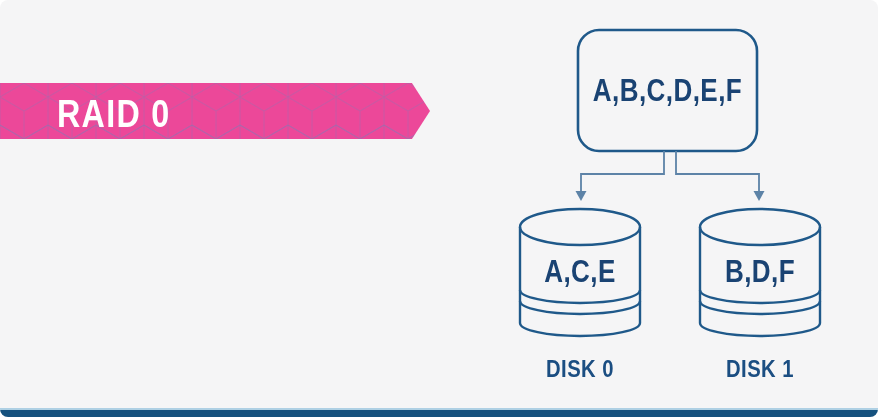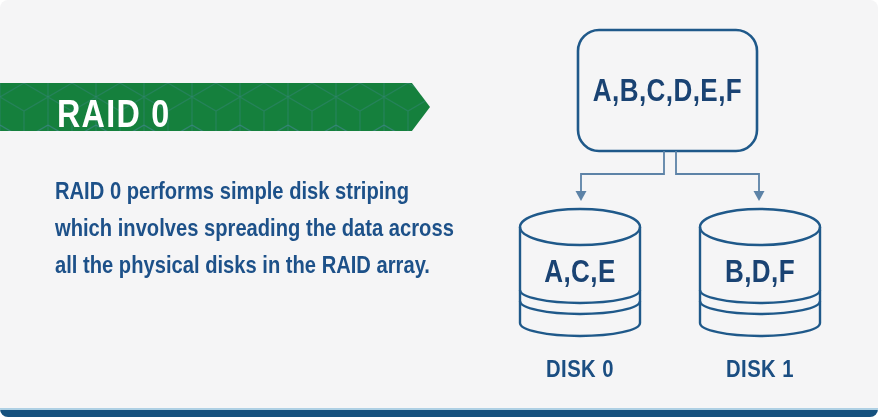--- a/index.html
+++ b/index.html
@@ -1,19 +1,19 @@
 <!DOCTYPE html>
 <html><head>
 <meta charset="utf-8">
 <style>
   html,body{margin:0;padding:0;background:#ffffff;font-family:"Liberation Sans",sans-serif;}
   .stage{position:relative;width:878px;height:417px;background:#f5f5f6;overflow:hidden;border-radius:8px;}
 
   
-  .banner{position:absolute;left:0;top:83px;width:430px;height:48px;background:#15803d;
+  .banner{position:absolute;left:0;top:83px;width:430px;height:56px;background:#ec4899;
           clip-path:polygon(0 0,95.8% 0,100% 50%,95.8% 100%,0 100%);}
   .banner-pattern{position:absolute;inset:0;width:100%;height:100%;}
   .banner-title{position:absolute;left:57px;top:0;height:62px;line-height:62px;color:#ffffff;
                 font-size:38px;font-weight:700;letter-spacing:1.5px;white-space:nowrap;
                 transform:scaleX(0.85);transform-origin:left center;}
 
   
   .desc{position:absolute;left:55px;top:172px;}
   .desc-line{font-size:24px;font-weight:700;color:#1d5189;line-height:37px;white-space:nowrap;
              transform:scaleX(0.84);transform-origin:left center;}
@@ -52,25 +52,20 @@
             <path d="M0 70 L24 84 M48 70 L24 84 M0 70 L0 98 M48 70 L48 98 M24 84 L24 98"></path>
             <path d="M0 -14 L24 0 L48 -14 M0 -14 L0 14 M48 -14 L48 14"></path>
           </g>
         </pattern>
       </defs>
       <rect x="0" y="-10" width="430" height="110" fill="url(#cubes)"></rect>
     </svg>
     <div class="banner-title">RAID 0</div>
   </div>
 
-  <div class="desc">
-    <div class="desc-line">RAID 0 performs simple disk striping</div>
-    <div class="desc-line">which involves spreading the data across</div>
-    <div class="desc-line">all the physical disks in the RAID array.</div>
-  </div>
 
   <svg class="diagram" viewBox="0 0 878 417" aria-hidden="true">
 
     <rect x="578" y="30" width="179" height="121" rx="21" fill="none" stroke="#1f598a" stroke-width="2.6"></rect>
 
     <g fill="none" stroke="#5d83a7" stroke-width="1.8">
       <path d="M664 151 L664 174 L581 174 L581 192"></path>
       <path d="M676 151 L676 174 L759 174 L759 192"></path>
     </g>
     <polygon points="575.5,191 586.5,191 581,201" fill="#5d83a7"></polygon>

